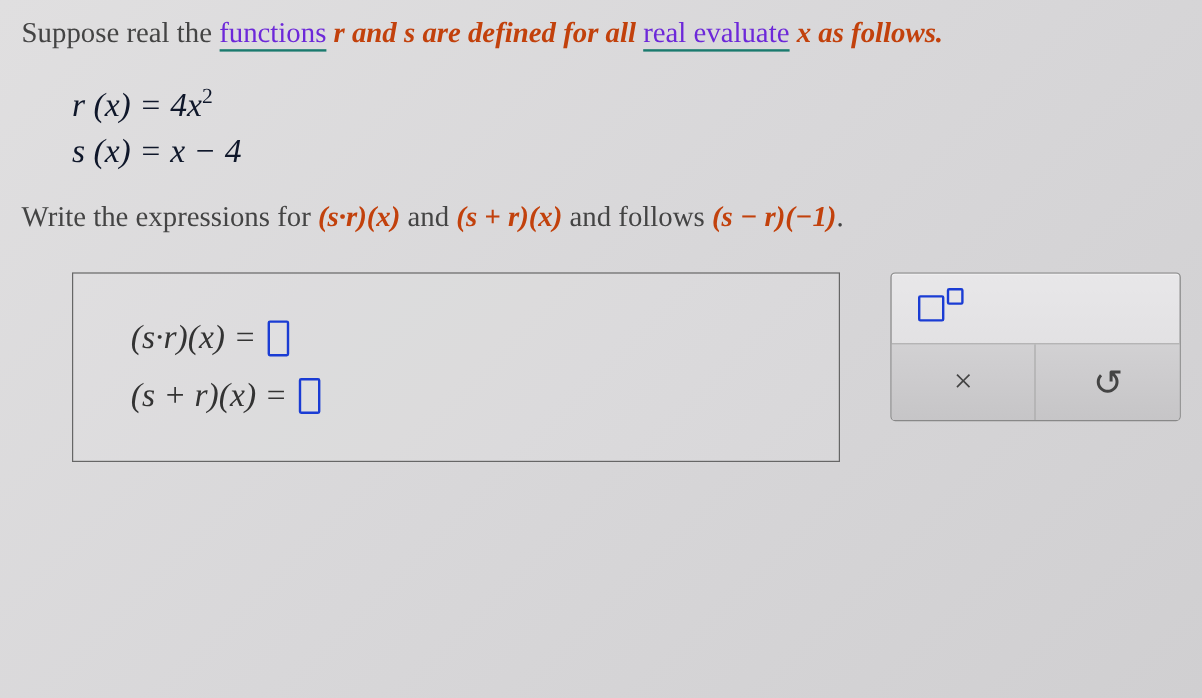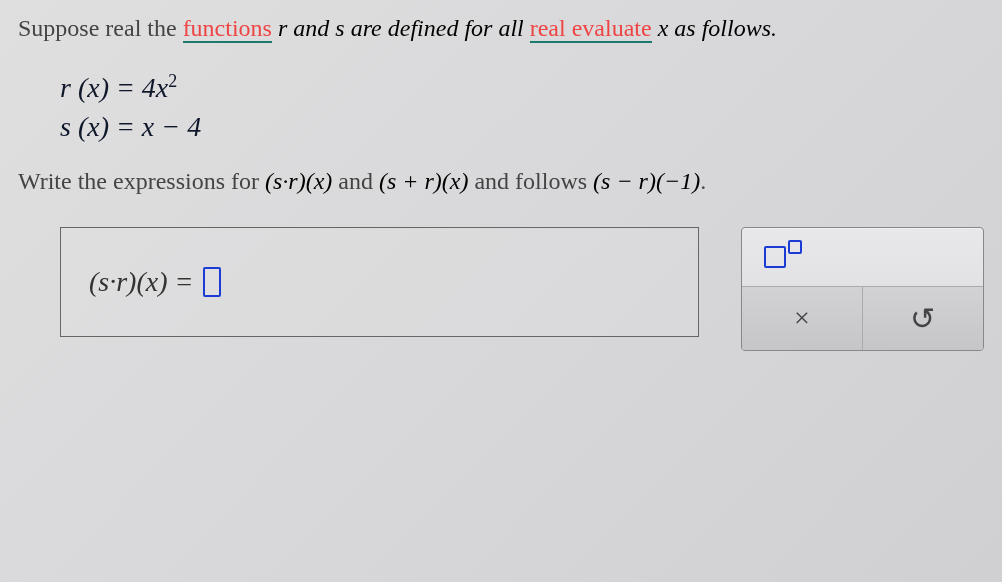--- a/index.html
+++ b/index.html
@@ -12,21 +12,21 @@
       padding: 12px 18px;
       position: relative;
       overflow: hidden;
     }
     .problem-statement {
       font-size: 24px;
       color: #444;
       line-height: 1.4;
     }
     .link-text {
-      color: #ef4444;
+      color: #6d28d9;
       border-bottom: 2px solid #1a7a6e;
     }
     .equations-block {
       margin: 22px 0 22px 42px;
       color: #222;
     }
     .equation-line {
       font-size: 28px;
       font-style: italic;
       font-family: 'Times New Roman', serif;
@@ -35,34 +35,35 @@
     }
     .sup { font-size: 18px; vertical-align: super; font-style: normal; }
     .instruction {
       font-size: 24px;
       color: #444;
       margin-top: 10px;
     }
     .math-inline {
       font-family: 'Times New Roman', serif;
       font-style: italic;
-      color: #000000;
+      color: #c2410c;
+      font-weight: bold;
     }
     .answer-area {
       display: flex;
       gap: 42px;
       margin-top: 32px;
       margin-left: 42px;
       align-items: flex-start;
     }
     .answer-box {
       border: 1.5px solid #666;
       background: rgba(255,255,255,0.08);
       width: 680px;
-      padding: 22px 28px;
+      padding: 22px 48px;
     }
     .answer-line {
       font-size: 28px;
       font-family: 'Times New Roman', serif;
       font-style: italic;
       color: #333;
       margin: 16px 0;
       display: flex;
       align-items: center;
       gap: 10px;
@@ -148,20 +149,24 @@
 <div class="instruction">
   <span>Write the expressions for </span><span class="math-inline">(s·r)(x)</span><span> and </span><span class="math-inline">(s + r)(x)</span><span> and follows </span><span class="math-inline">(s − r)(−1)</span><span>.</span>
 </div>
 
 <div class="answer-area">
   <div class="answer-box">
     <div class="answer-line">
       <span>(s·r)(x) = </span>
       <span class="input-slot"></span>
     </div>
+    <div class="answer-line">
+      <span>(s + r)(x) = </span>
+      <span class="input-slot"></span>
+    </div>
   </div>
 
   <div class="tool-panel">
     <div class="tool-top">
       <span class="exponent-tool">
         <span class="box-large"></span>
         <span class="box-small"></span>
       </span>
     </div>
     <div class="tool-bottom">

